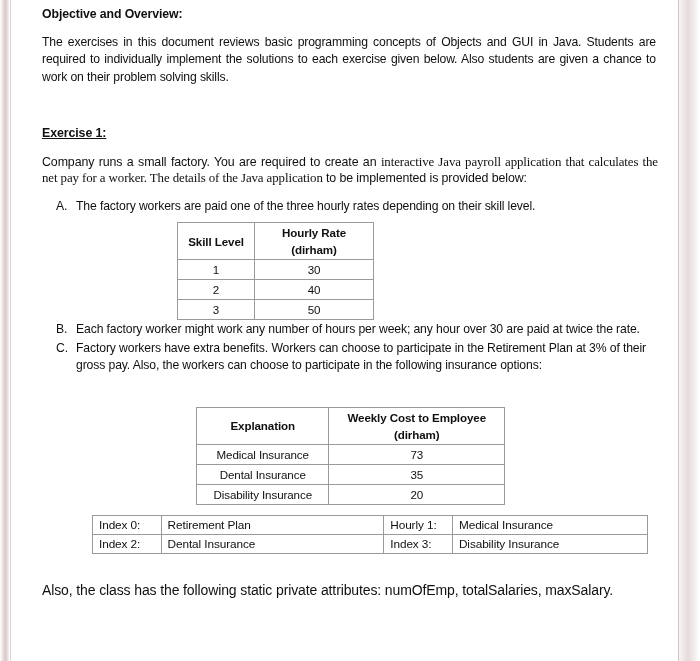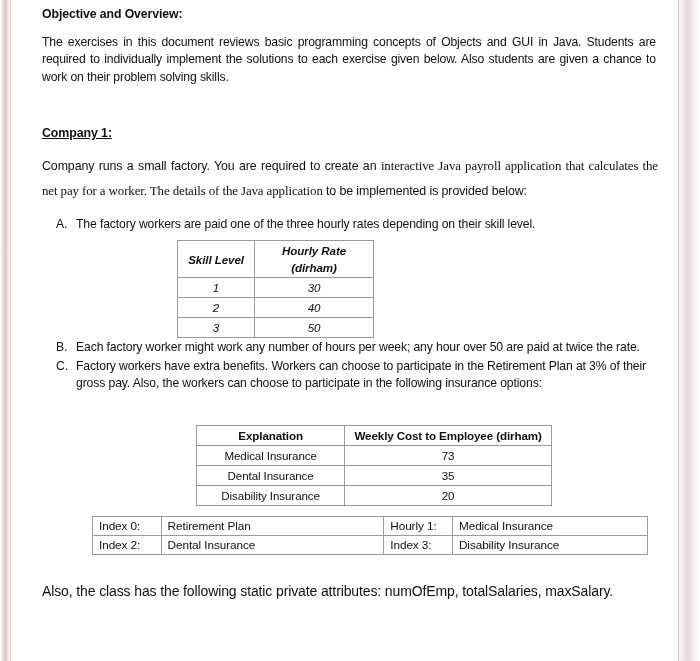--- a/index.html
+++ b/index.html
@@ -78,21 +78,21 @@
     font-weight: bold;
     text-decoration: underline;
     margin: 0;
     letter-spacing: -0.1px;
   }
 
   #exercise-block { margin-top: 40px; }
 
   p.exercise-intro {
     font-size: 12.4px;
-    line-height: 25px;
+    line-height: 16px;
     margin: 14px 0 4px 0;
     text-align: justify;
     letter-spacing: -0.1px;
     padding-right: 8px;
   }
   p.exercise-intro .serif { font-size: 12.9px; }
 
   ol.lettered {
     list-style: none;
     margin: 12px 0 0 0;
@@ -130,31 +130,30 @@
     font-weight: normal;
     color: #101010;
   }
   table.doc-table th {
     font-weight: bold;
   }
 
   
   #skill-rate-table-wrap {
     margin: 7px 0 0 101px;
-    font-style: italic;
   }
   #skill-rate-table { width: 197px; }
   #skill-rate-table .col-skill { width: 74px; }
   #skill-rate-table .col-rate  { width: 123px; }
 
   
   #insurance-table-wrap {
     margin: 11px 0 0 120px;
   }
-  #insurance-table { width: 356px; margin-top: 32px; }
+  #insurance-table { width: 309px; margin-top: 32px; }
   #insurance-table .col-explanation { width: 151px; }
   #insurance-table .col-cost        { width: 225px; }
 
   
   #index-table-wrap {
     margin: 10px 0 0 50px;
   }
   #index-table { width: 556px; }
   #index-table td {
     text-align: left;
@@ -193,21 +192,21 @@
 <div id="scan-rule-right"></div>
 
 <div id="page">
 
   <h1 class="section-heading sans">Objective and Overview:</h1>
 
   <p class="body-text sans">The exercises in this document reviews basic programming concepts of Objects and GUI in Java. Students are required to individually implement the solutions to each exercise given below. Also students are given a chance to work on their problem solving skills.</p>
 
   <div id="exercise-block">
 
-    <h2 class="exercise-heading sans">Company 1:</h2>
+    <h2 class="exercise-heading sans">Exercise 1:</h2>
 
     <p class="exercise-intro sans"><span>Company runs a small factory. You are required to create an </span><span class="serif">interactive Java payroll application that calculates the net pay for a worker. The details of the Java application </span><span>to be implemented is provided below:</span></p>
 
     <ol class="lettered">
 
       <li class="sans">
         <span class="marker">A.</span>
         <span>The factory workers are paid one of the three hourly rates depending on their skill level.</span>
 
         <div id="skill-rate-table-wrap">
@@ -231,21 +230,21 @@
                 <td>3</td>
                 <td>50</td>
               </tr>
             </tbody>
           </table>
         </div>
       </li>
 
       <li class="sans">
         <span class="marker">B.</span>
-        <span>Each factory worker might work any number of hours per week; any hour over 50 are paid at twice the rate.</span>
+        <span>Each factory worker might work any number of hours per week; any hour over 30 are paid at twice the rate.</span>
       </li>
 
       <li class="sans">
         <span class="marker">C.</span>
         <span>Factory workers have extra benefits. Workers can choose to participate in the Retirement Plan at 3% of their gross pay. Also, the workers can choose to participate in the following insurance options:</span>
 
         <div id="insurance-table-wrap">
           <table id="insurance-table" class="doc-table sans">
             <thead>
               <tr>

